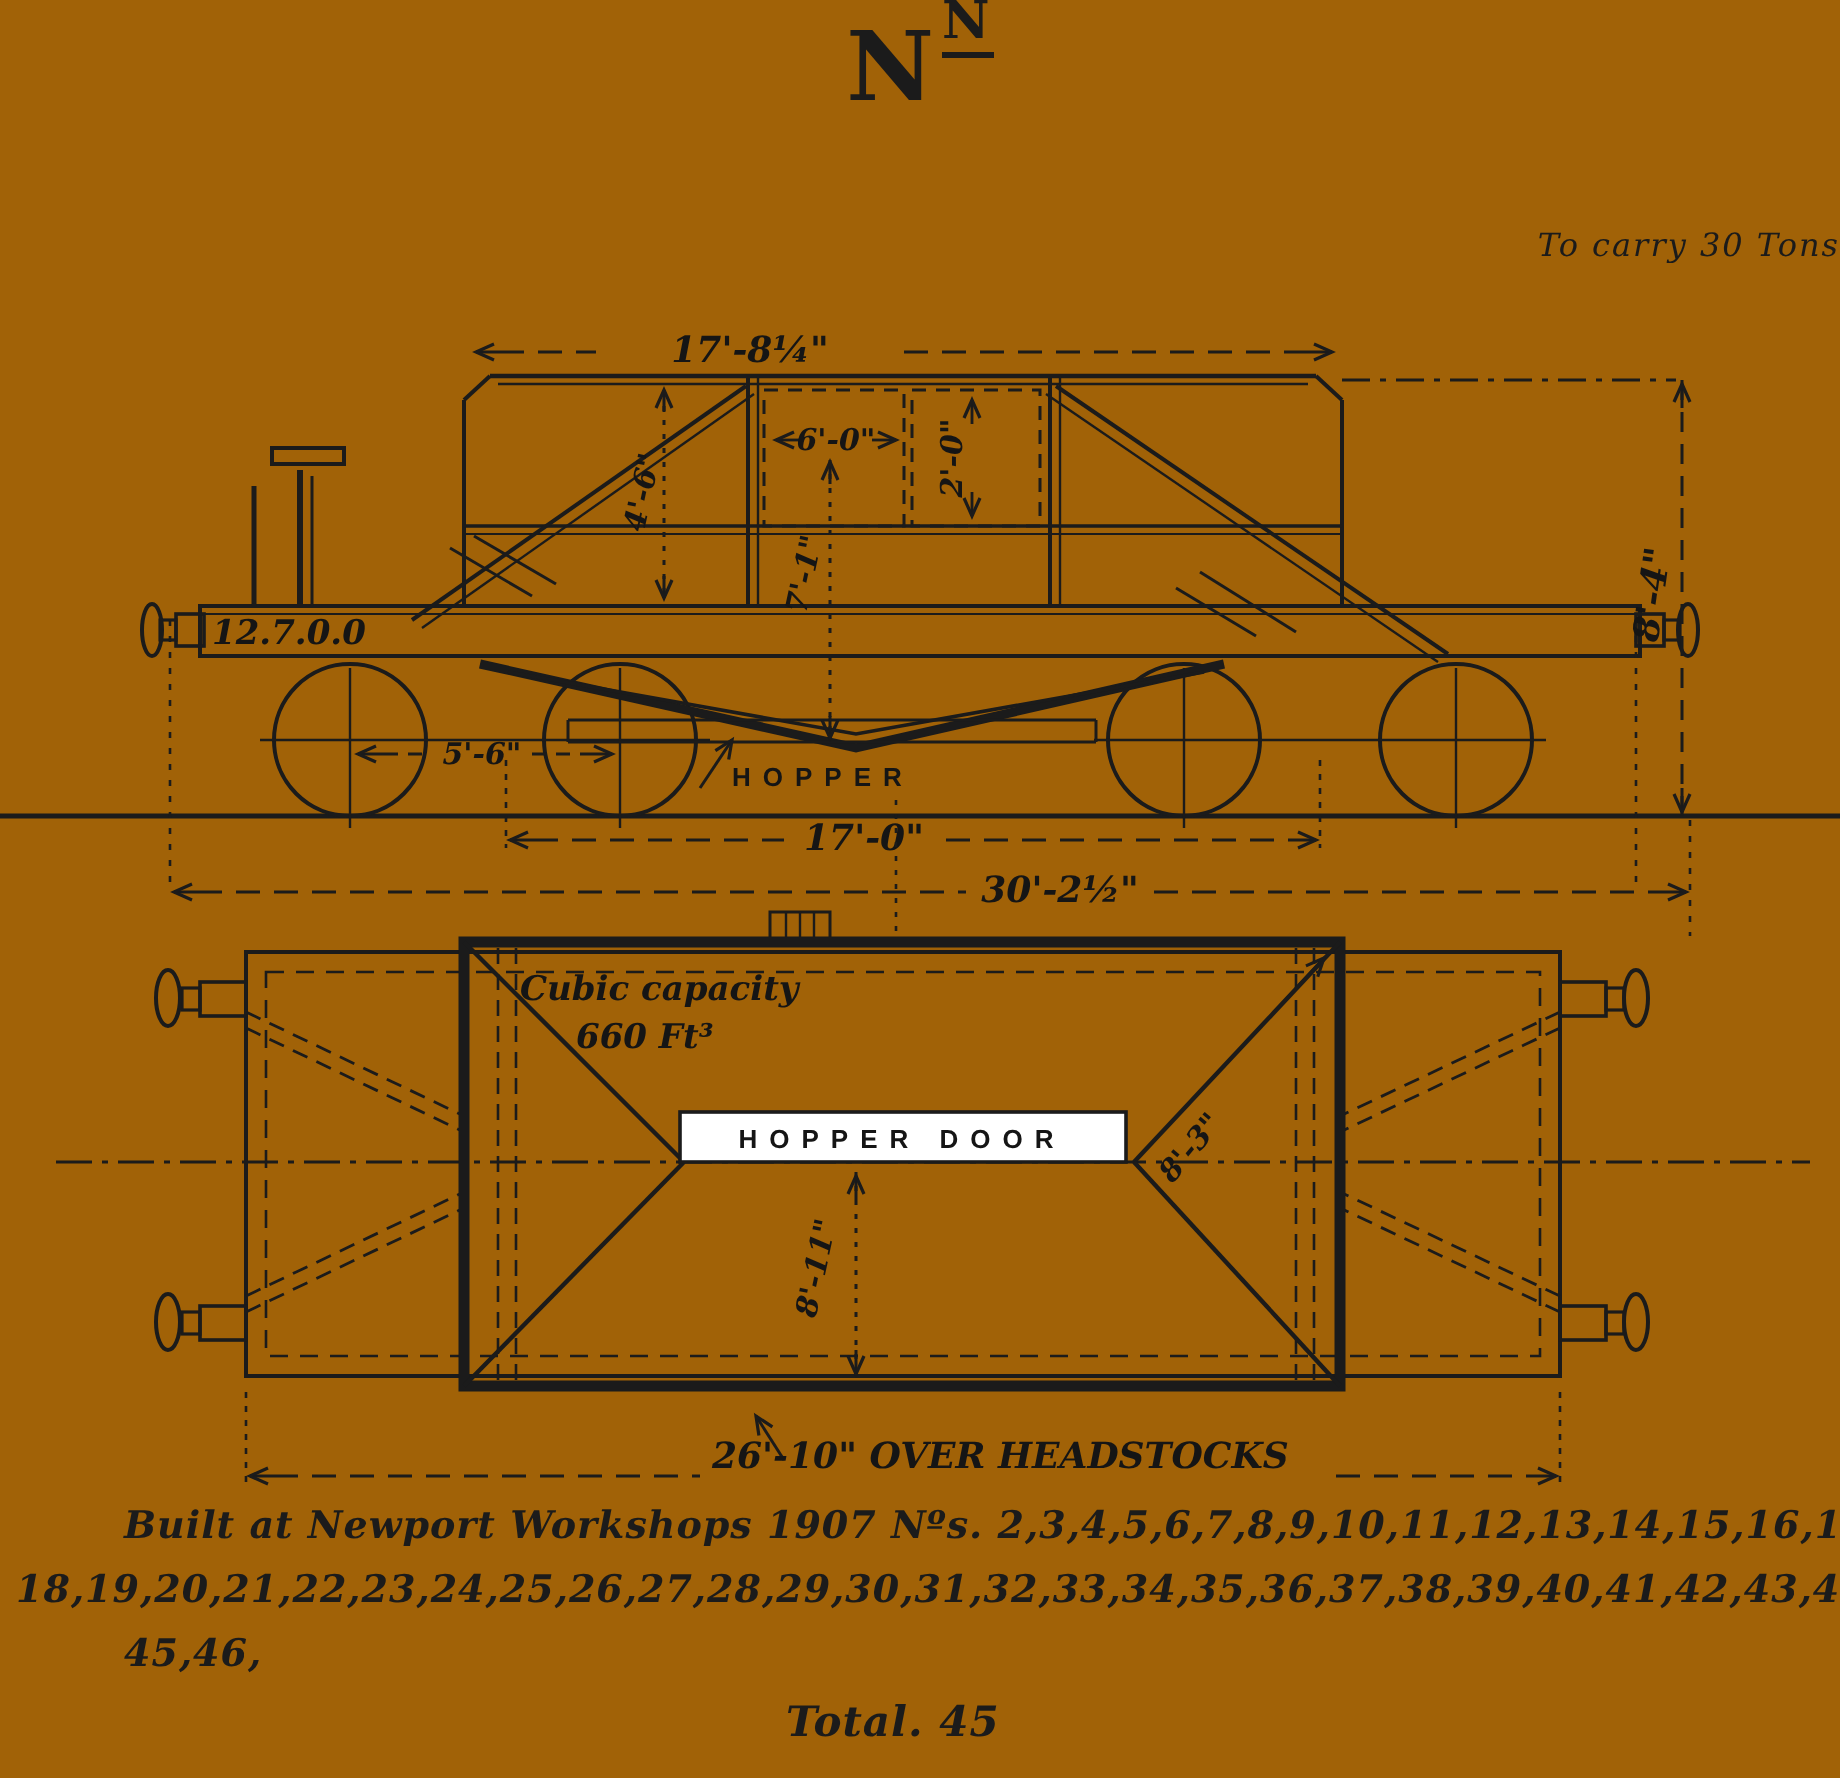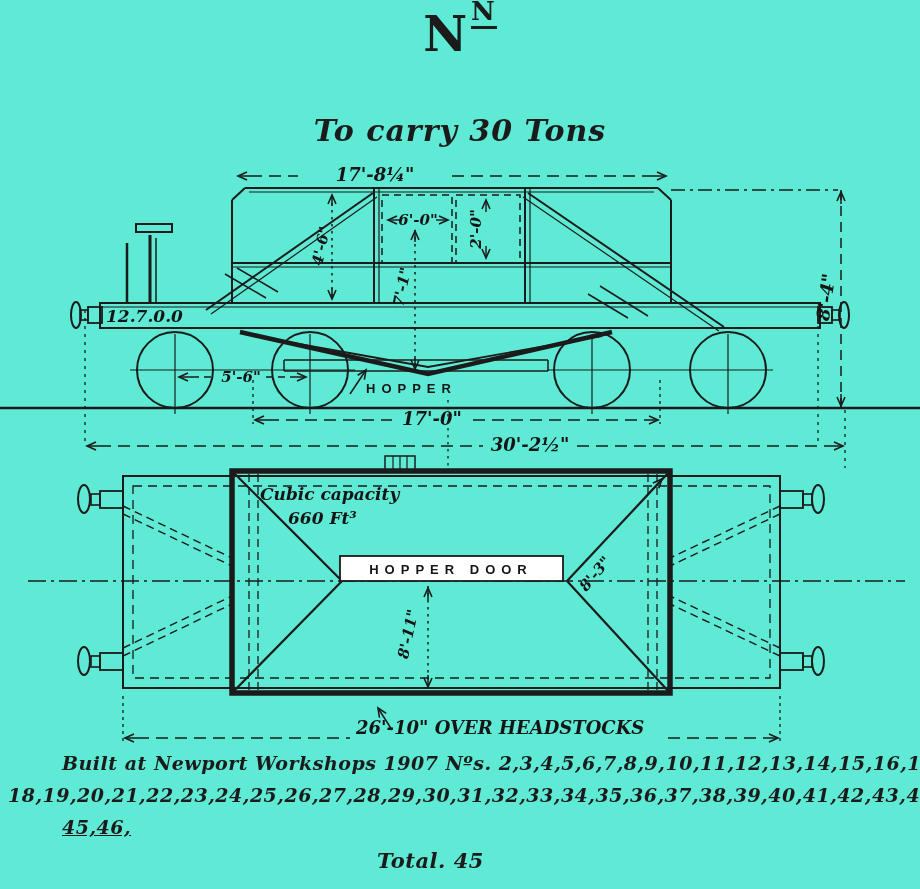--- a/index.html
+++ b/index.html
@@ -1,33 +1,33 @@
 <!DOCTYPE html>
 <html><head>
 <meta charset="utf-8">
 <style>
   html,body{margin:0;padding:0;background:#ffffff;}
-  #sheet{position:relative;width:920px;height:889px;background:#5eead4;overflow:hidden;
+  #sheet{position:relative;width:920px;height:889px;background:#a16207;overflow:hidden;
          font-family:"DejaVu Serif",serif;color:#1b1b1b;}
   .center{position:absolute;left:0;width:920px;text-align:center;}
   .t-class{top:6px;font-weight:bold;font-size:48px;letter-spacing:2px;}
   .t-class sup{font-size:26px;border-bottom:3px solid #1b1b1b;position:relative;top:-14px;margin-left:2px;}
   .t-name{top:72px;font-weight:bold;font-size:30px;letter-spacing:9px;}
-  .t-note{top:113px;font-weight:bold;font-style:italic;font-size:30px;letter-spacing:1px;}
+  .t-note{top:113px;font-weight:normal;font-style:italic;font-size:16px;letter-spacing:1px;text-align:right;}
   svg{position:absolute;left:0;top:148px;}
   .ln{stroke:#1b1b1b;fill:none;}
   .dim{font:italic bold 15px "DejaVu Serif",serif;fill:#151515;}
   .dim-big{font:italic bold 18px "DejaVu Serif",serif;fill:#151515;}
   .hand{font:italic bold 17px "DejaVu Serif",serif;fill:#151515;}
   .blk{font:bold 13px "Liberation Sans",sans-serif;fill:#151515;letter-spacing:6px;}
   .foot{position:absolute;white-space:nowrap;font-style:italic;font-weight:bold;font-size:19px;letter-spacing:0.5px;}
   .f1{left:62px;top:752px;}
   .f2{left:8px;top:784px;}
-  .f3{left:62px;top:816px;text-decoration:underline;}
-  .f4{left:377px;top:848px;font-size:21px;}
+  .f3{left:62px;top:816px;}
+  .f4{left:393px;top:848px;font-size:21px;}
 </style>
 </head>
 <body>
 
 <div id="sheet">
 
   <div class="center t-class">
     <span>N</span><sup>N</sup>
   </div>
   <div class="center t-note">To carry 30 Tons</div>

